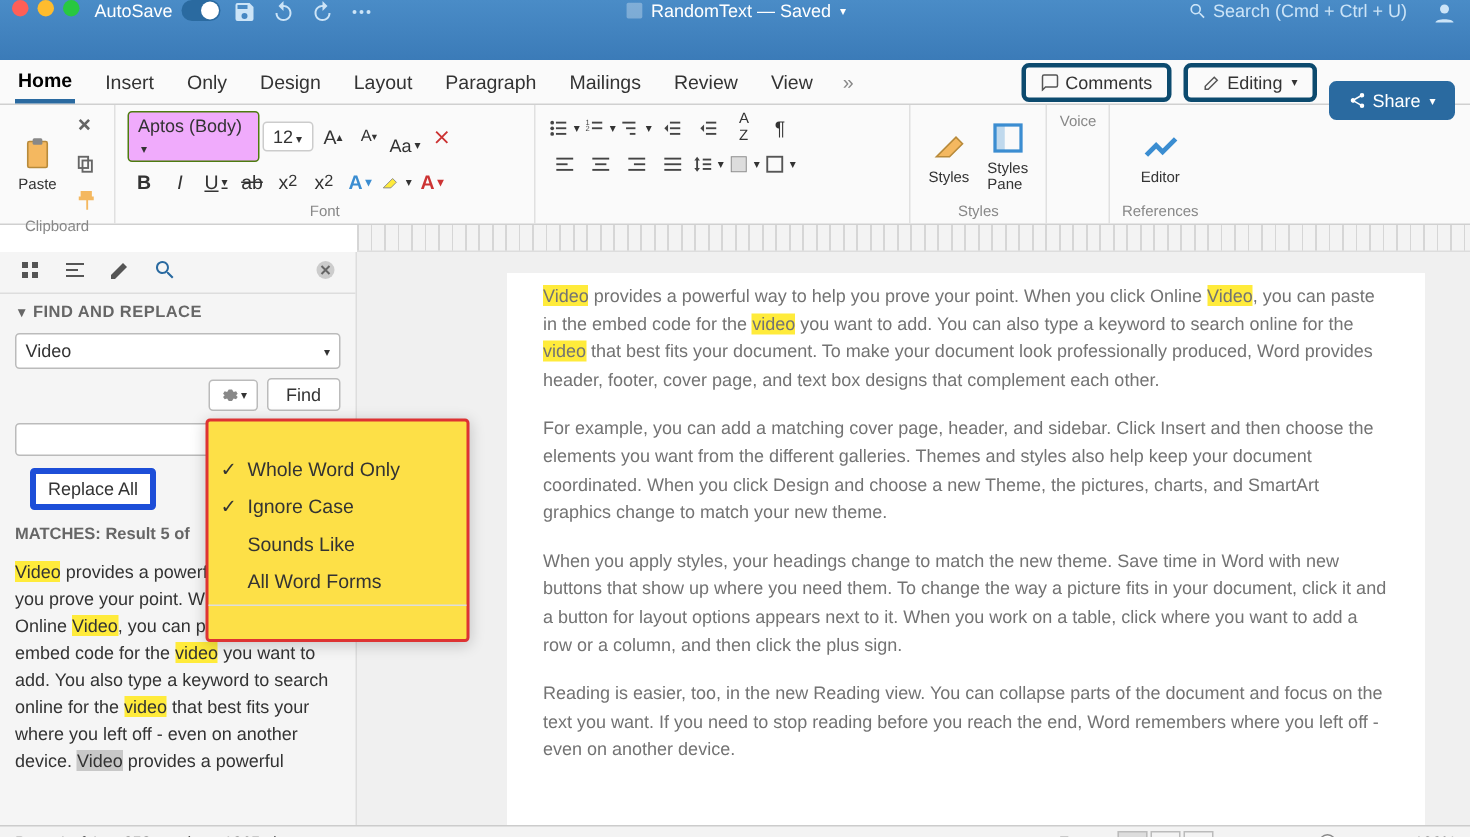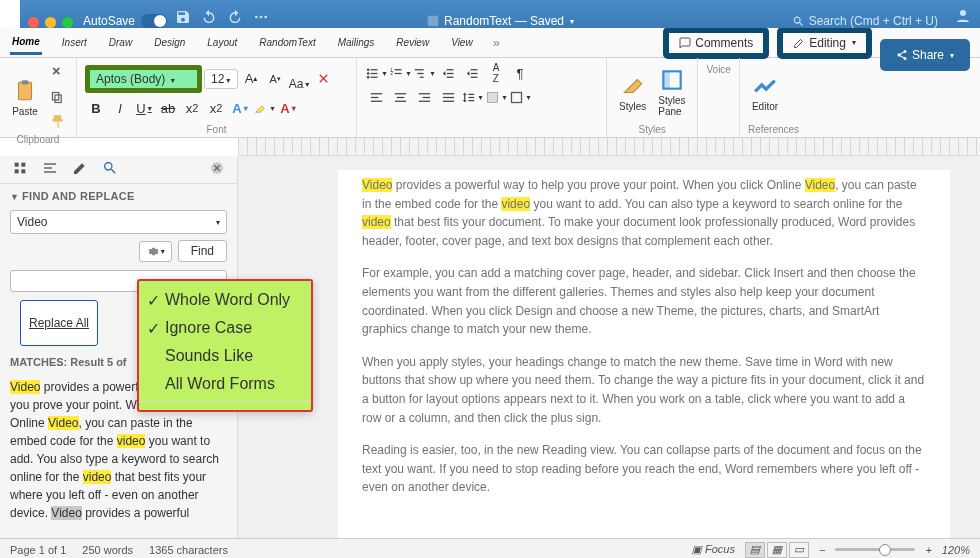--- a/index.html
+++ b/index.html
@@ -1,45 +1,45 @@
 <!DOCTYPE html>
 <html><head>
 <meta charset="utf-8">
 <style>
 * { margin:0; padding:0; box-sizing:border-box; font-family:-apple-system,BlinkMacSystemFont,"Segoe UI",sans-serif; }
 body { width:980px; height:558px; background:#fff; overflow:hidden; font-size:13px; color:#333; }
-.titlebar { height:28px; background:linear-gradient(#4a8cc7,#3b7bb8); display:flex; align-items:flex-end; padding:0 8px; color:#fff; position:relative;margin-left:20px; }
+.titlebar { height:40px; background:linear-gradient(#4a8cc7,#3b7bb8); display:flex; align-items:flex-start; padding:0 8px; color:#fff; position:relative; }
 .traffic { display:flex; gap:6px; }
 .dot { width:11px; height:11px; border-radius:50%; }
 .red{background:#ff5f57;} .yel{background:#febc2e;} .grn{background:#28c840;}
 .autosave { margin-left:10px; font-size:12px; display:flex; align-items:center; gap:6px;}
 .toggle { width:26px; height:14px; background:#2a6aa0; border-radius:7px; position:relative;}
 .toggle::after{content:"";position:absolute;right:1px;top:1px;width:12px;height:12px;background:#fff;border-radius:50%;}
 .qat { margin-left:8px; display:flex; gap:10px; }
 .qat svg{width:16px;height:16px;fill:#cce4f7;}
 .title-center{position:absolute;left:50%;transform:translateX(-50%);font-size:12px;display:flex;align-items:center;gap:4px;}
 .title-center svg{width:14px;height:14px;fill:#fff;}
 .search-top{margin-left:auto;font-size:12px;color:#cce4f7;display:flex;align-items:center;gap:4px;}
 .search-top svg{width:13px;height:13px;fill:#cce4f7;}
 .collab{margin-left:16px;}
 .collab svg{width:18px;height:18px;fill:#cce4f7;}
 .tabs { height:30px; display:flex; align-items:center; padding:0 10px; gap:18px; border-bottom:1px solid #d0d0d0; background:#fafafa;}
-.tab { font-size:10px; cursor:pointer; padding:5px 2px;font-style:italic;}
+.tab { font-size:13px; cursor:pointer; padding:5px 2px;}
 .tab.active{font-weight:700;border-bottom:3px solid #2a6aa0;color:#000;}
 .tabs-right{margin-left:auto;display:flex;gap:8px;align-items:center;}
-.pill{border:6px solid #0c4a6e;border-radius:5px;padding:3px 10px;font-size:12px;display:flex;align-items:center;gap:4px;cursor:pointer;}
+.pill{border:3px solid #0c4a6e;border-radius:5px;padding:3px 10px;font-size:12px;display:flex;align-items:center;gap:4px;cursor:pointer;}
 .pill.blue{background:#2a6aa0;color:#fff;border-color:#2a6aa0;margin-top:25px;}
 .pill svg{width:12px;height:12px;}
 .ribbon{height:80px;display:flex;background:#fafafa;border-bottom:1px solid #d0d0d0;}
 .group{border-right:1px solid #e0e0e0;padding:4px 8px 2px;display:flex;flex-direction:column;justify-content:space-between;}
 .group-label{font-size:10px;color:#888;text-align:center;padding-top:2px;}
 .group-body{display:flex;align-items:center;gap:4px;flex:1;}
 .rbtn{width:22px;height:22px;display:flex;align-items:center;justify-content:center;border-radius:3px;cursor:pointer;}
 .rbtn svg{width:15px;height:15px;fill:#444;}
-.font-sel{border:5px solid #4d7c0f;border-radius:3px;padding:2px 6px;font-size:12px;background:#86efac;width:117px;}
+.font-sel{border:1px solid #4d7c0f;border-radius:3px;padding:2px 6px;font-size:12px;background:#f0abfc;width:88px;}
 .size-sel{border:1px solid #ccc;border-radius:3px;padding:2px 6px;font-size:12px;background:#fff;width:34px;}
 .vstack{display:flex;flex-direction:column;gap:2px;}
 .hstack{display:flex;gap:2px;align-items:center;}
 .bigbtn{display:flex;flex-direction:column;align-items:center;font-size:10px;gap:2px;cursor:pointer;padding:0 4px;}
 .bigbtn svg{width:26px;height:26px;}
 .ruler{height:18px;background:#f3f3f3;border-bottom:1px solid #ddd;position:relative;margin-left:238px;}
 .ruler::before{content:"";position:absolute;inset:0;background:repeating-linear-gradient(90deg,#aaa 0,#aaa 1px,transparent 1px,transparent 9px);opacity:.4;}
 .workarea{display:flex;height:382px;}
 .sidebar{width:238px;background:#f5f5f5;border-right:1px solid #ddd;display:flex;flex-direction:column;font-size:12px;}
 .side-icons{height:28px;display:flex;align-items:center;justify-content:flex-start;gap:14px;padding:0 12px;border-bottom:1px solid #ddd;}
@@ -47,26 +47,26 @@
 .side-icons .close{margin-left:auto;}
 .side-icons .active-ico svg{fill:#2a6aa0;}
 .find-head{padding:6px 10px;font-size:11px;font-weight:700;color:#666;letter-spacing:.3px;}
 .find-head::before{content:"▼ ";font-size:9px;}
 .find-input{margin:2px 10px;border:1px solid #bbb;border-radius:3px;padding:4px 6px;background:#fff;display:flex;justify-content:space-between;align-items:center;}
 .gear-row{display:flex;justify-content:flex-end;gap:6px;padding:4px 10px;align-items:center;}
 .gear-btn{border:1px solid #bbb;border-radius:3px;padding:3px 6px;background:#fff;display:flex;align-items:center;cursor:pointer;}
 .find-btn{border:1px solid #bbb;border-radius:3px;padding:3px 12px;background:#fff;cursor:pointer;}
 .repl-row{display:flex;gap:6px;padding:4px 10px;align-items:center;}
 .repl-input{flex:1;border:1px solid #bbb;border-radius:3px;padding:4px 6px;background:#fff;height:22px;}
-.repl-btn{border:1px solid #1d4ed8;border-radius:3px;padding:15px 8px;background:#fff;cursor:pointer;text-decoration:underline;}
+.repl-btn{border:4px solid #1d4ed8;border-radius:3px;padding:3px 8px;background:#fff;cursor:pointer;}
 .matches{padding:6px 10px;font-size:11px;font-weight:700;color:#666;}
 .preview{padding:4px 10px;font-size:12px;line-height:1.5;color:#333;overflow:hidden;}
 .hl{background:#ffeb3b;}
 .hl-sel{background:#c8c8c8;}
-.dropdown{position:absolute;left:137px;top:279px;width:176px;background:#bef264;border:2px solid #d33;border-radius:3px;box-shadow:0 2px 10px rgba(0,0,0,.2);z-index:10;font-size:16px;padding:5px 0;}
+.dropdown{position:absolute;left:137px;top:279px;width:176px;background:#fde047;border:2px solid #d33;border-radius:3px;box-shadow:0 2px 10px rgba(0,0,0,.2);z-index:10;font-size:13px;padding:19px 0;}
 .dd-item{padding:5px 12px 5px 26px;position:relative;cursor:pointer;}
 .dd-item.checked::before{content:"✓";position:absolute;left:8px;}
 .dd-sep{height:1px;background:#ddd;margin:3px 0;}
 .page{flex:1;background:#f0f0f0;padding:14px 30px 0 100px;overflow:hidden;position:relative;}
 .doc{background:#fff;padding:6px 24px;font-size:12px;line-height:1.55;color:#737373;height:100%;}
 .doc p{margin-bottom:14px;}
 .statusbar{height:22px;background:#f3f3f3;border-top:1px solid #ccc;display:flex;align-items:center;padding:0 10px;font-size:11px;color:#555;gap:16px;}
 .statusbar .right{margin-left:auto;display:flex;align-items:center;gap:10px;font-style:italic;}
 .zoom-slider{width:80px;height:3px;background:#bbb;position:relative;border-radius:2px;}
 .zoom-slider::after{content:"";position:absolute;left:55%;top:-4px;width:10px;height:10px;background:#fff;border:1px solid #888;border-radius:50%;}
@@ -121,24 +121,24 @@
     <svg viewBox="0 0 24 24">
         <circle cx="12" cy="8" r="4"></circle>
         <path d="M4 20c0-4 16-4 16 0"></path>
       </svg>
   </div>
 </div>
 
 <div class="tabs">
   <div class="tab active">Home</div>
   <div class="tab">Insert</div>
-  <div class="tab">Draw</div>
+  <div class="tab">Only</div>
   <div class="tab">Design</div>
   <div class="tab">Layout</div>
-  <div class="tab">RandomText</div>
+  <div class="tab">Paragraph</div>
   <div class="tab">Mailings</div>
   <div class="tab">Review</div>
   <div class="tab">View</div>
   <span style="color:#888;">»</span>
   <div class="tabs-right">
     <div class="pill">
         <svg viewBox="0 0 24 24">
           <path d="M20 2H4a2 2 0 00-2 2v18l4-4h14a2 2 0 002-2V4a2 2 0 00-2-2z" fill="none" stroke="#555" stroke-width="2"></path>
         </svg>
         <span>Comments</span>
@@ -347,21 +347,21 @@
 Pane</span>
         </div>
     </div>
     <div class="group-label">Styles</div>
   </div>
 
   <div class="group">
     <div class="group-label">Voice</div>
   </div>
 
-  <div class="group" style="border-right:none;">
+  <div class="group" style="border-right:none;align-items:center;">
     <div class="group-body">
       <div class="bigbtn">
           <svg viewBox="0 0 24 24">
             <path d="M3 17l6-6 4 4 8-8" fill="none" stroke="#3b8dd1" stroke-width="3"></path>
           </svg>
           <span>Editor</span>
         </div>
     </div>
     <div class="group-label">References</div>
   </div>

